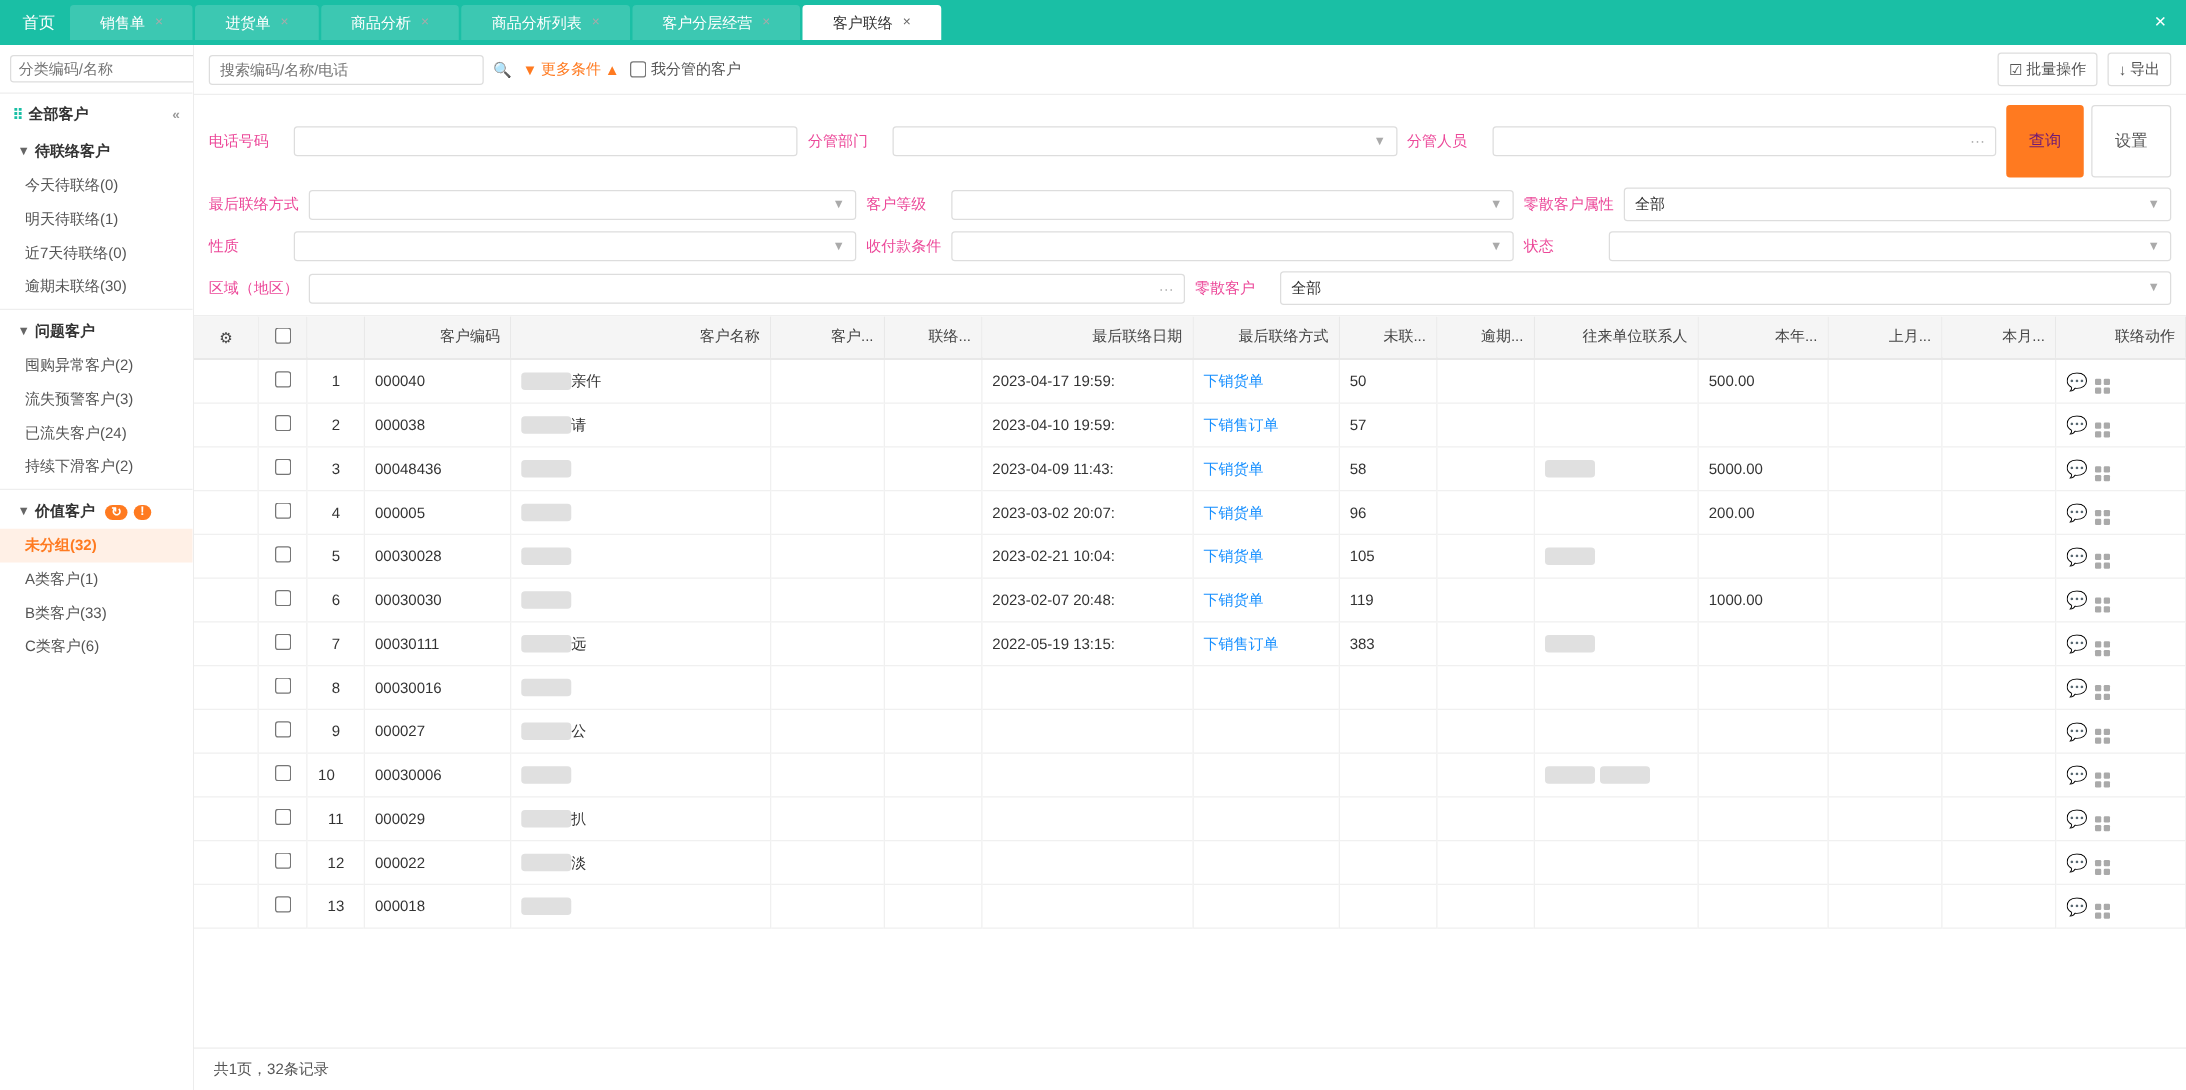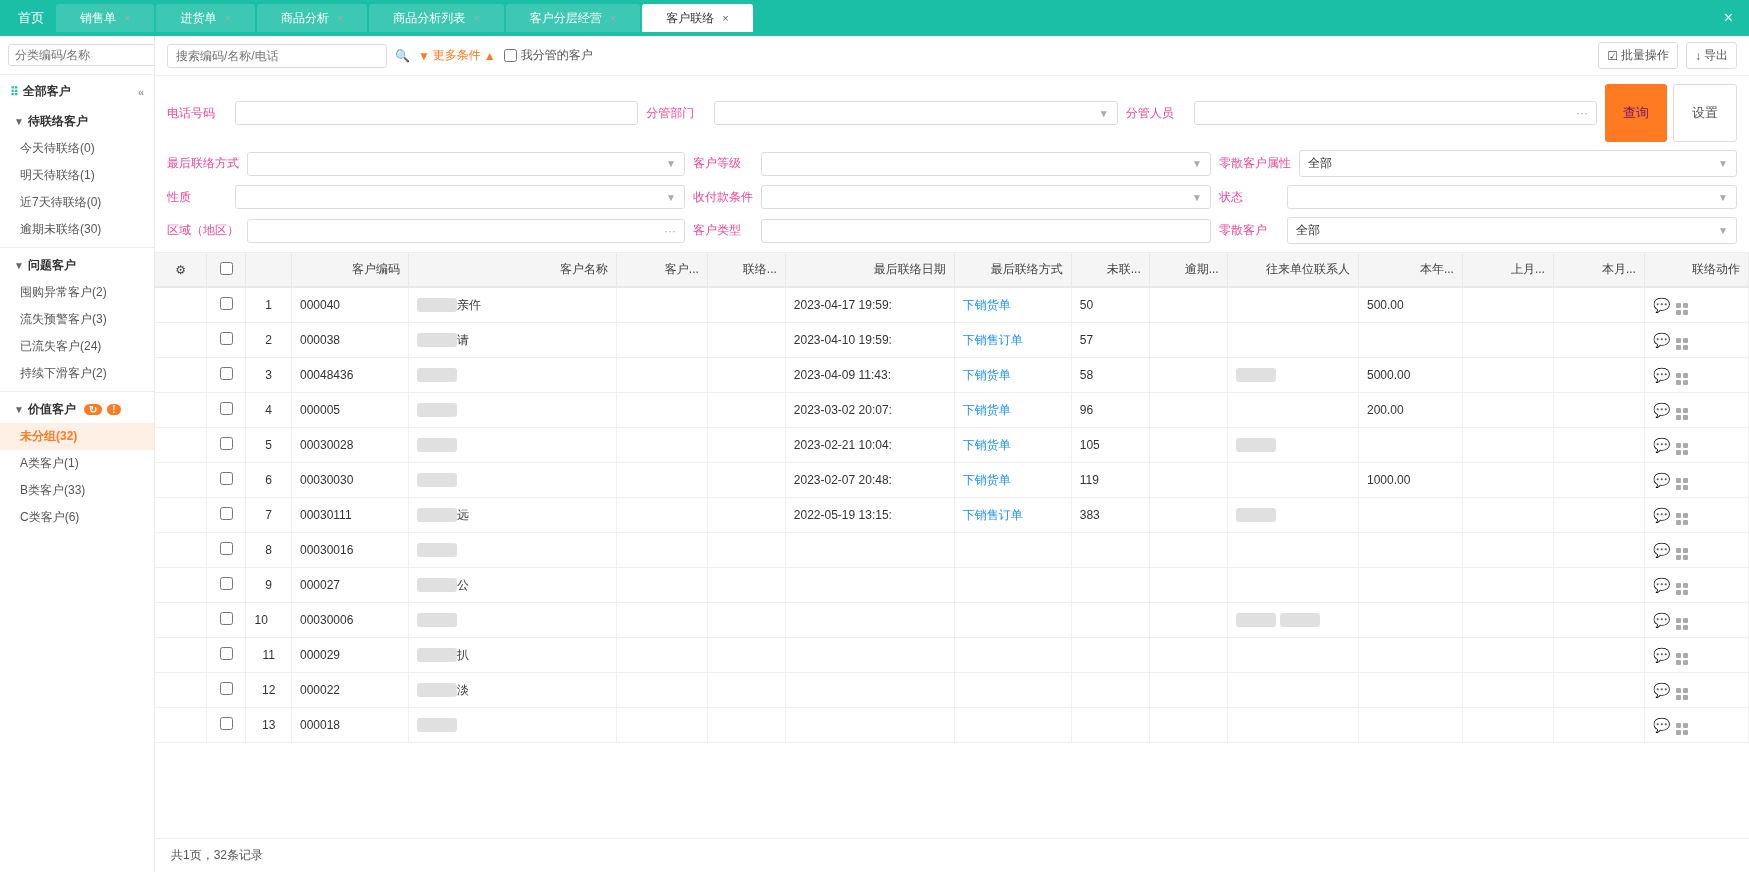--- a/index.html
+++ b/index.html
@@ -342,26 +342,20 @@
       </div>
       <div class="filter-row">
         <div class="filter-field">
           <span class="filter-label">区域（地区）</span>
           <div class="filter-input-wrap">
             <input type="text" style="">
             <span style="color:#aaa;cursor:pointer">···</span>
           </div>
         </div>
         <div class="filter-field">
-          <span class="filter-label">客户类型</span>
-          <div class="filter-input-wrap">
-            <input type="text" style="">
-          </div>
-        </div>
-        <div class="filter-field">
           <span class="filter-label">零散客户</span>
           <div class="filter-input-wrap">
             <span style="color:#333">全部</span>
             <span class="dropdown-arrow">▼</span>
           </div>
         </div>
       </div>
     </div>
 
     <div class="table-area">

